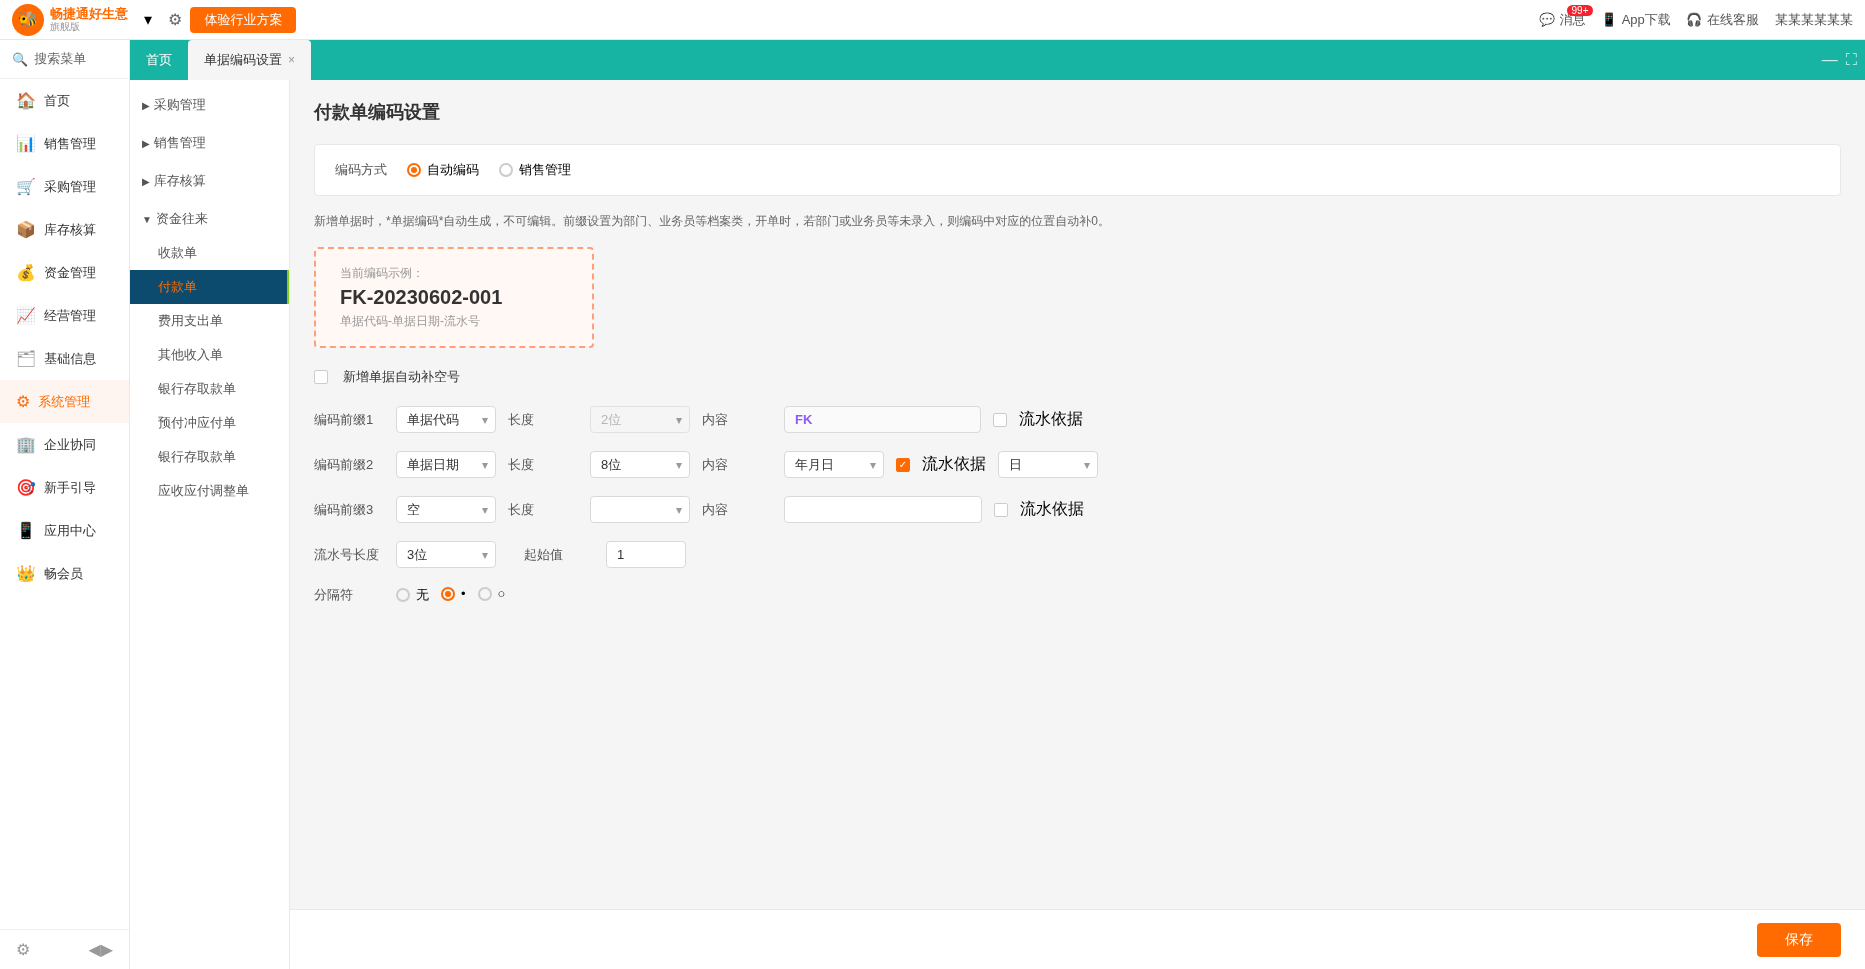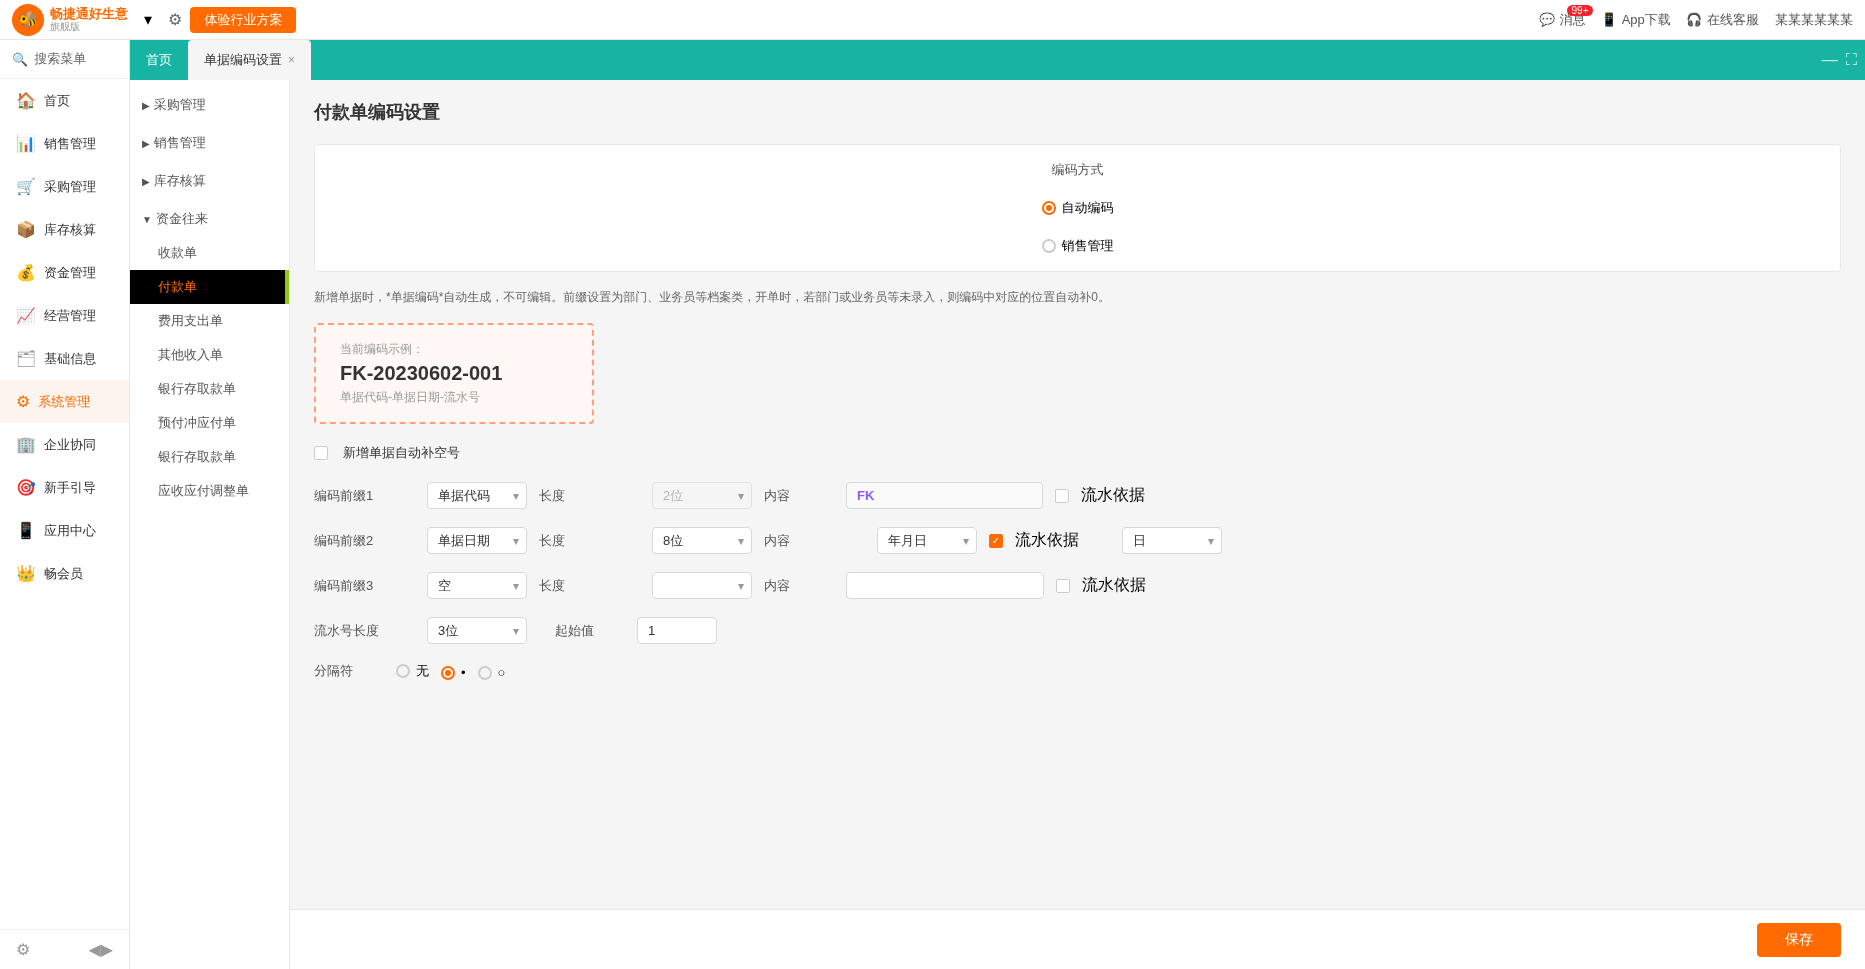--- a/index.html
+++ b/index.html
@@ -130,35 +130,35 @@
       cursor: pointer;
       gap: 4px;
     }
     .sub-sidebar-group-title .arrow { font-size: 10px; }
     .sub-sidebar-item {
       padding: 8px 12px 8px 28px;
       font-size: 13px;
       color: #555;
       cursor: pointer;
     }
-    .sub-sidebar-item.active { color: #ff6b00; background: #000000; border-right: 4px solid #84cc16; }
+    .sub-sidebar-item.active { color: #ff6b00; background: #0c4a6e; border-right: 2px solid #84cc16; }
 
     
     .form-area { flex: 1; padding: 20px 24px; overflow-y: auto; }
     .page-title { font-size: 18px; font-weight: bold; color: #333; margin-bottom: 20px; }
 
     
     .section-card {
       background: #fff;
       border: 1px solid #e8e8e8;
       border-radius: 4px;
       padding: 16px 20px;
       margin-bottom: 16px;
     }
-    .radio-group { display: flex; align-items: center; gap: 20px; flex-direction: column; }
+    .radio-group { display: flex; align-items: center; gap: 20px; }
     .radio-item { display: flex; align-items: center; gap: 6px; cursor: pointer; font-size: 13px; }
     .radio-dot {
       width: 14px; height: 14px; border-radius: 50%; border: 2px solid #ccc;
       display: flex; align-items: center; justify-content: center;
     }
     .radio-dot.checked { border-color: #ff6b00; }
     .radio-dot.checked::after {
       content: ''; width: 6px; height: 6px; border-radius: 50%; background: #ff6b00;
     }
 
@@ -203,21 +203,20 @@
       color: #333;
       background: white;
       cursor: pointer;
       appearance: none;
       position: relative;
       min-width: 100px;
     }
     .select-wrapper {
       position: relative;
       display: inline-block;
-      margin-left: 31px;
     }
     .select-wrapper::after {
       content: '▾';
       position: absolute;
       right: 8px;
       top: 50%;
       transform: translateY(-50%);
       color: #999;
       pointer-events: none;
       font-size: 12px;
@@ -227,21 +226,21 @@
       border-radius: 4px;
       padding: 5px 10px;
       font-size: 13px;
       color: #333;
       background: white;
       min-width: 80px;
     }
     .form-group-label { font-size: 13px; color: #555; white-space: nowrap; }
 
     
-    .separator-row { display: flex; align-items: flex-end; gap: 12px; margin-bottom: 24px; }
+    .separator-row { display: flex; align-items: flex-start; gap: 12px; margin-bottom: 24px; }
 
     
     .save-footer {
       height: 60px;
       background: #fff;
       border-top: 1px solid #e8e8e8;
       display: flex;
       align-items: center;
       justify-content: flex-end;
       padding: 0 24px;

